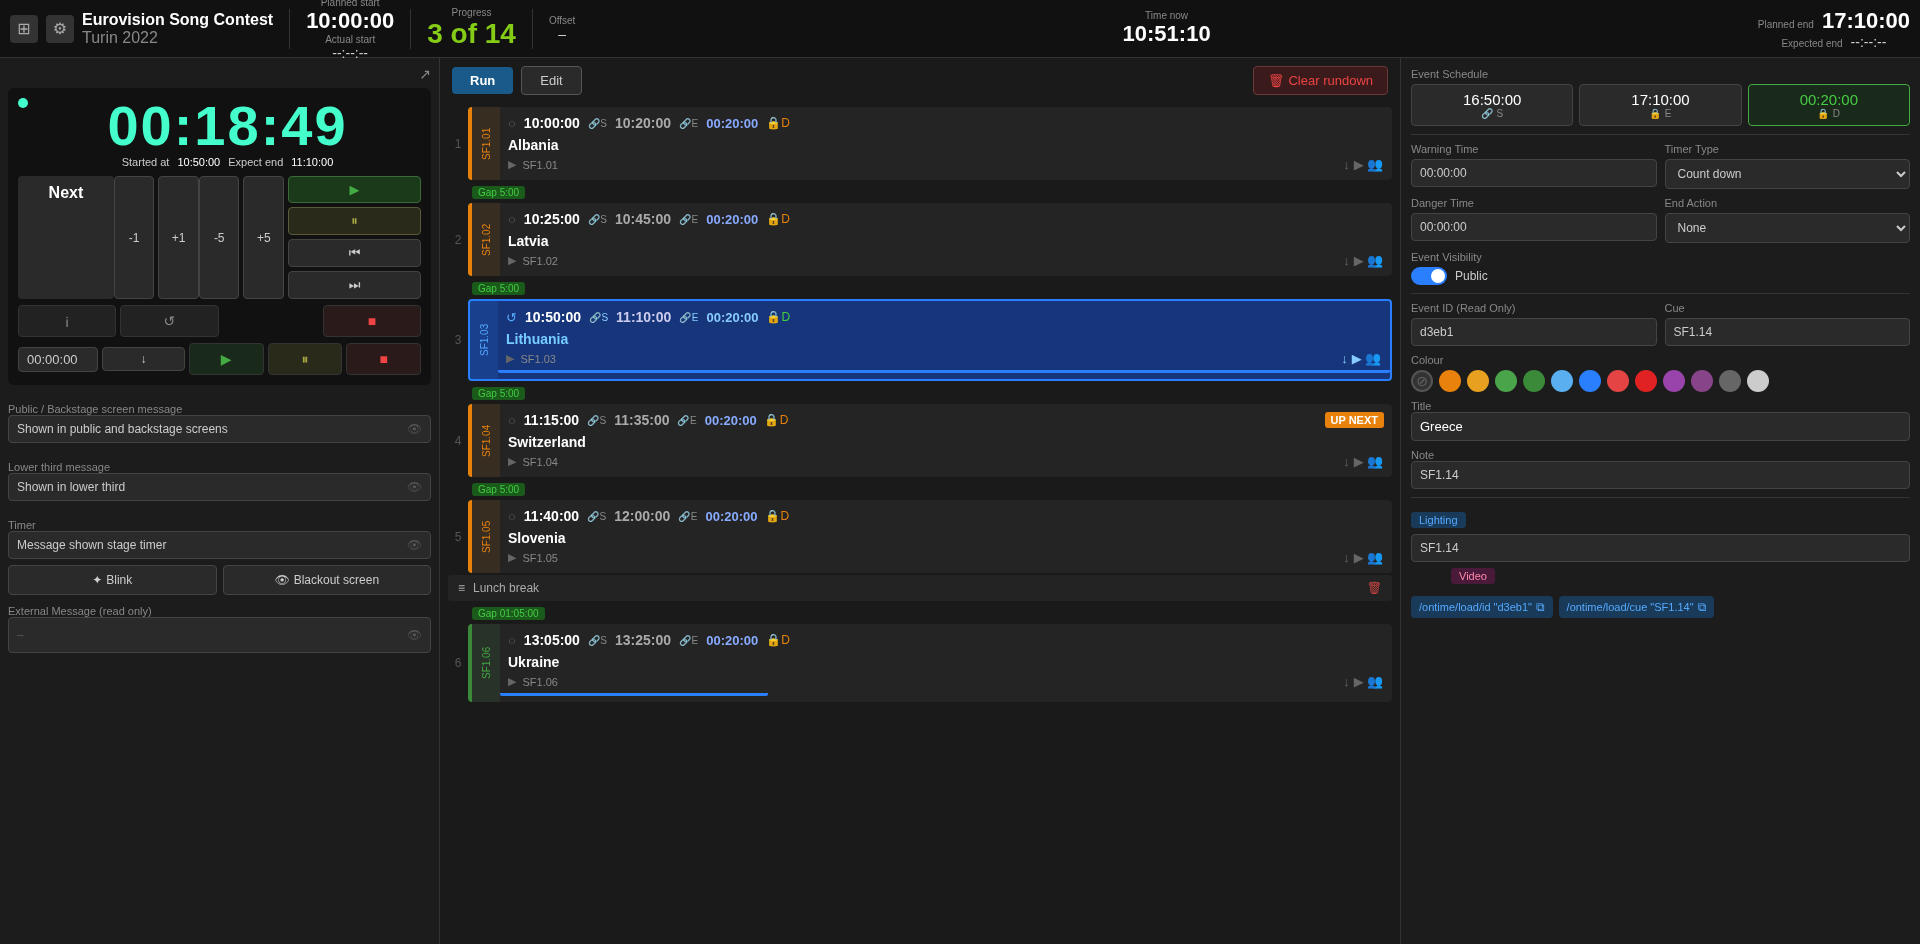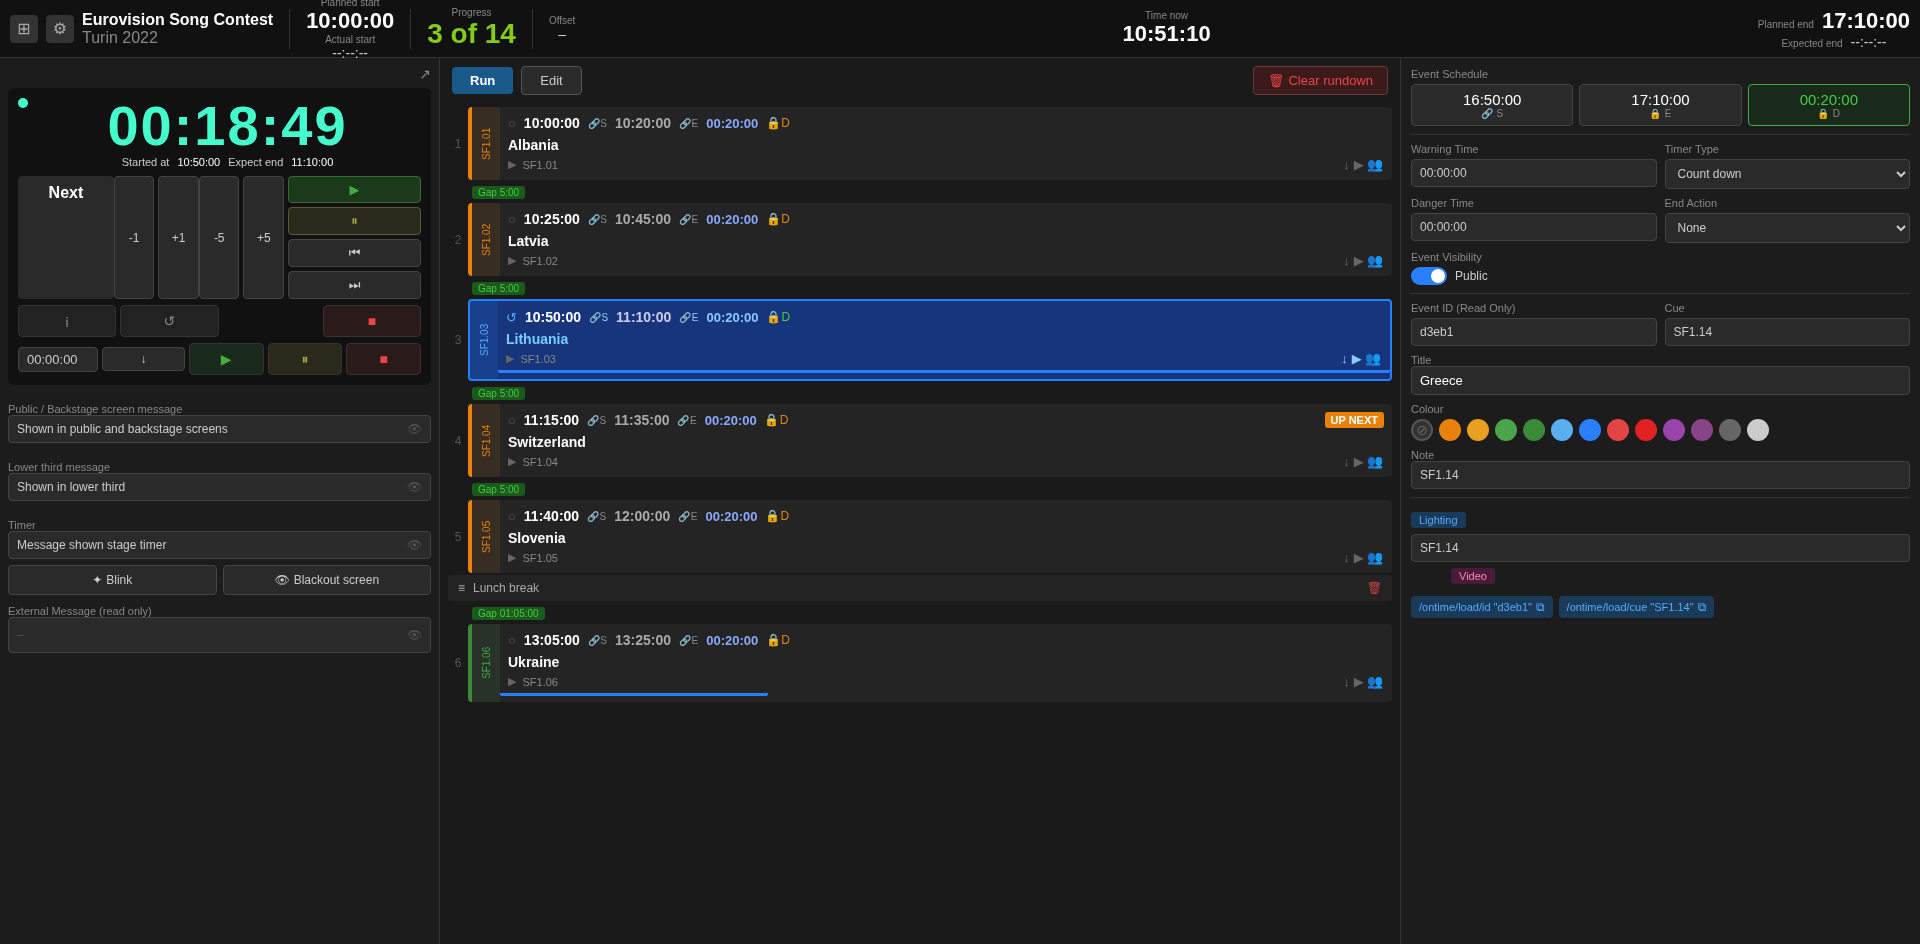--- a/index.html
+++ b/index.html
@@ -940,44 +940,44 @@
         <div class="form-label">Event ID (Read Only)</div>
         <input class="form-input" type="text" value="d3eb1" readonly="" style="">
       </div>
       <div class="form-col">
         <div class="form-label">Cue</div>
         <input class="form-input" type="text" value="SF1.14" style="">
       </div>
     </div>
 
     <div>
-      <div class="form-label">Title</div>
-      <input class="title-input" type="text" value="Greece" style="">
-    </div>
-
-    <div>
       <div class="form-label">Colour</div>
       <div class="colour-row" style="margin-top:4px;">
         <div class="colour-dot clear" style="background:#333;border:2px solid #555;display:flex;align-items:center;justify-content:center;color:#666;font-size:14px;">⊘</div>
         <div class="colour-dot" style="background:#e8820c;"></div>
         <div class="colour-dot" style="background:#e8a020;"></div>
         <div class="colour-dot" style="background:#4aa44a;"></div>
         <div class="colour-dot" style="background:#3a8a3a;"></div>
         <div class="colour-dot" style="background:#5aaff0;"></div>
         <div class="colour-dot" style="background:#2a7fff;"></div>
         <div class="colour-dot" style="background:#e44444;"></div>
         <div class="colour-dot" style="background:#e02222;"></div>
         <div class="colour-dot" style="background:#9944aa;"></div>
         <div class="colour-dot" style="background:#884488;"></div>
         <div class="colour-dot" style="background:#666666;"></div>
         <div class="colour-dot" style="background:#cccccc;"></div>
       </div>
     </div>
 
     <div>
+      <div class="form-label">Title</div>
+      <input class="title-input" type="text" value="Greece" style="">
+    </div>
+
+    <div>
       <div class="form-label">Note</div>
       <input class="note-input" type="text" value="SF1.14" style="">
     </div>
 
     <div class="divider"></div>
 
     <div>
       <div style="margin-top:6px;">
         <span class="tag-badge tag-blue">Lighting</span>
         <input class="form-input" type="text" value="SF1.14" style="margin-top: 2px;">

